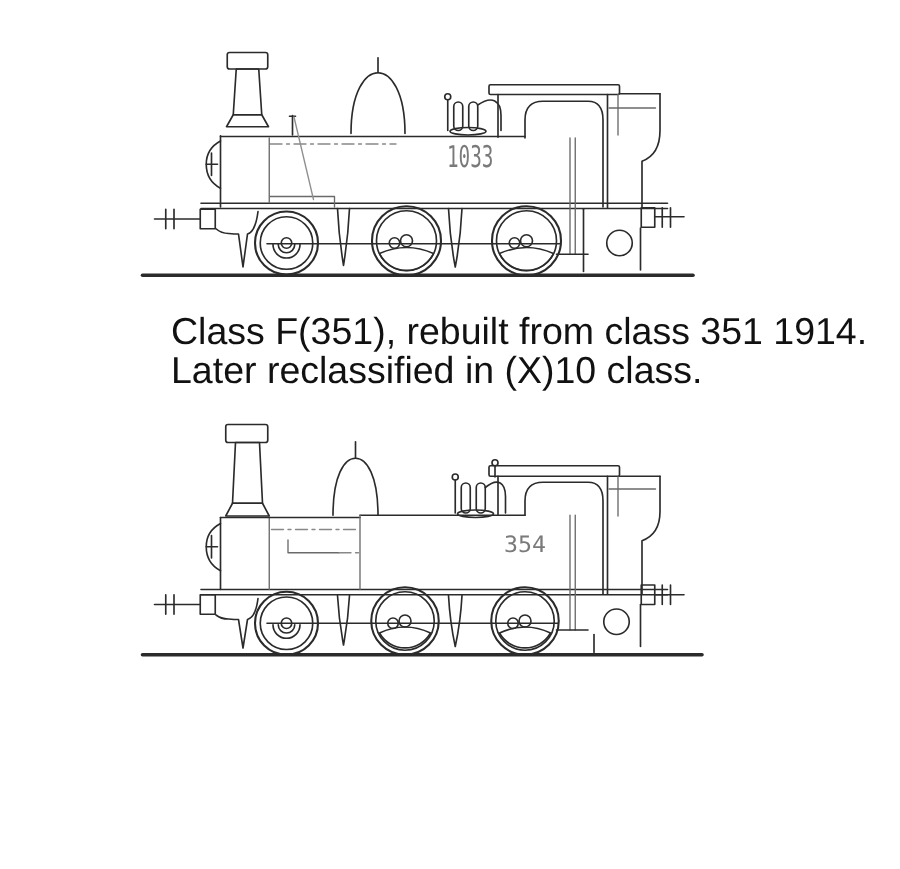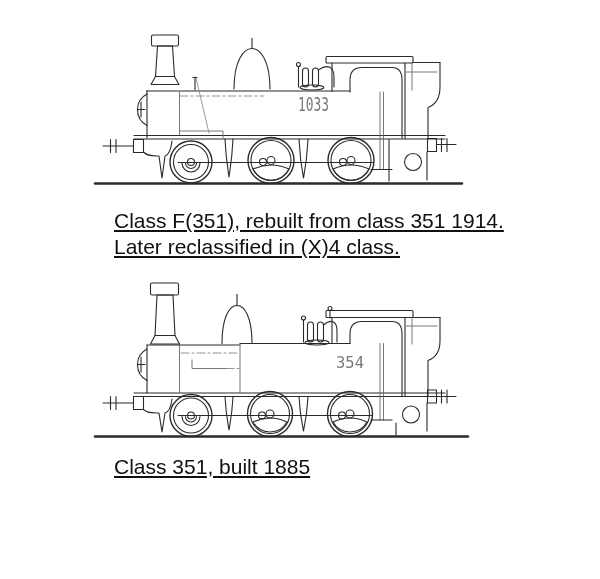--- a/index.html
+++ b/index.html
@@ -12,21 +12,21 @@
   svg.drawing path, svg.drawing rect, svg.drawing circle, svg.drawing ellipse, svg.drawing line{
     fill:none;stroke:var(--ink);stroke-width:1.1;stroke-linecap:round;stroke-linejoin:round;}
   svg.drawing .thick{stroke-width:2.4;}
   svg.drawing .wheel{stroke-width:1.4;}
   svg.drawing .thin{stroke:#6a6a6a;stroke-width:0.9;}
   svg.drawing .ghost{stroke:var(--light);stroke-width:0.9;}
   svg.drawing .dashdot{stroke:#888;stroke-width:0.9;stroke-dasharray:8 3 2 3;}
   svg.drawing text.num{fill:var(--numink);stroke:none;
         font-family:"DejaVu Sans Mono",monospace;}
   .caption{position:absolute;left:114px;color:var(--cap);
-        font-size:21px;line-height:26px;white-space:nowrap;text-decoration:underline;}
+        font-size:25px;line-height:26px;white-space:nowrap;}
 </style>
 </head>
 <body>
 
 <div class="page">
 
   <svg class="drawing" width="600" height="579" viewBox="0 0 600 579">
 
     <g>
       <path class="thick" d="M95,183.5 H462"></path>
@@ -237,21 +237,18 @@
         <rect x="427.5" y="390" width="9" height="13"></rect>
         <path d="M436.5,396.5 H456 M441.5,390 V403 M447,390 V403"></path>
       </g>
 
       <text class="num" x="336" y="368" font-size="15" textLength="28" lengthAdjust="spacingAndGlyphs">354</text>
     </g>
   </svg>
 
   <div class="caption" style="top:208px;">
     <div>Class F(351), rebuilt from class 351 1914.</div>
-    <div>Later reclassified in (X)4 class.</div>
+    <div>Later reclassified in (X)10 class.</div>
   </div>
 
-  <div class="caption" style="top:454px;">
-    <div>Class 351, built 1885</div>
-  </div>
 
 
 </div>
 
 </body></html>

